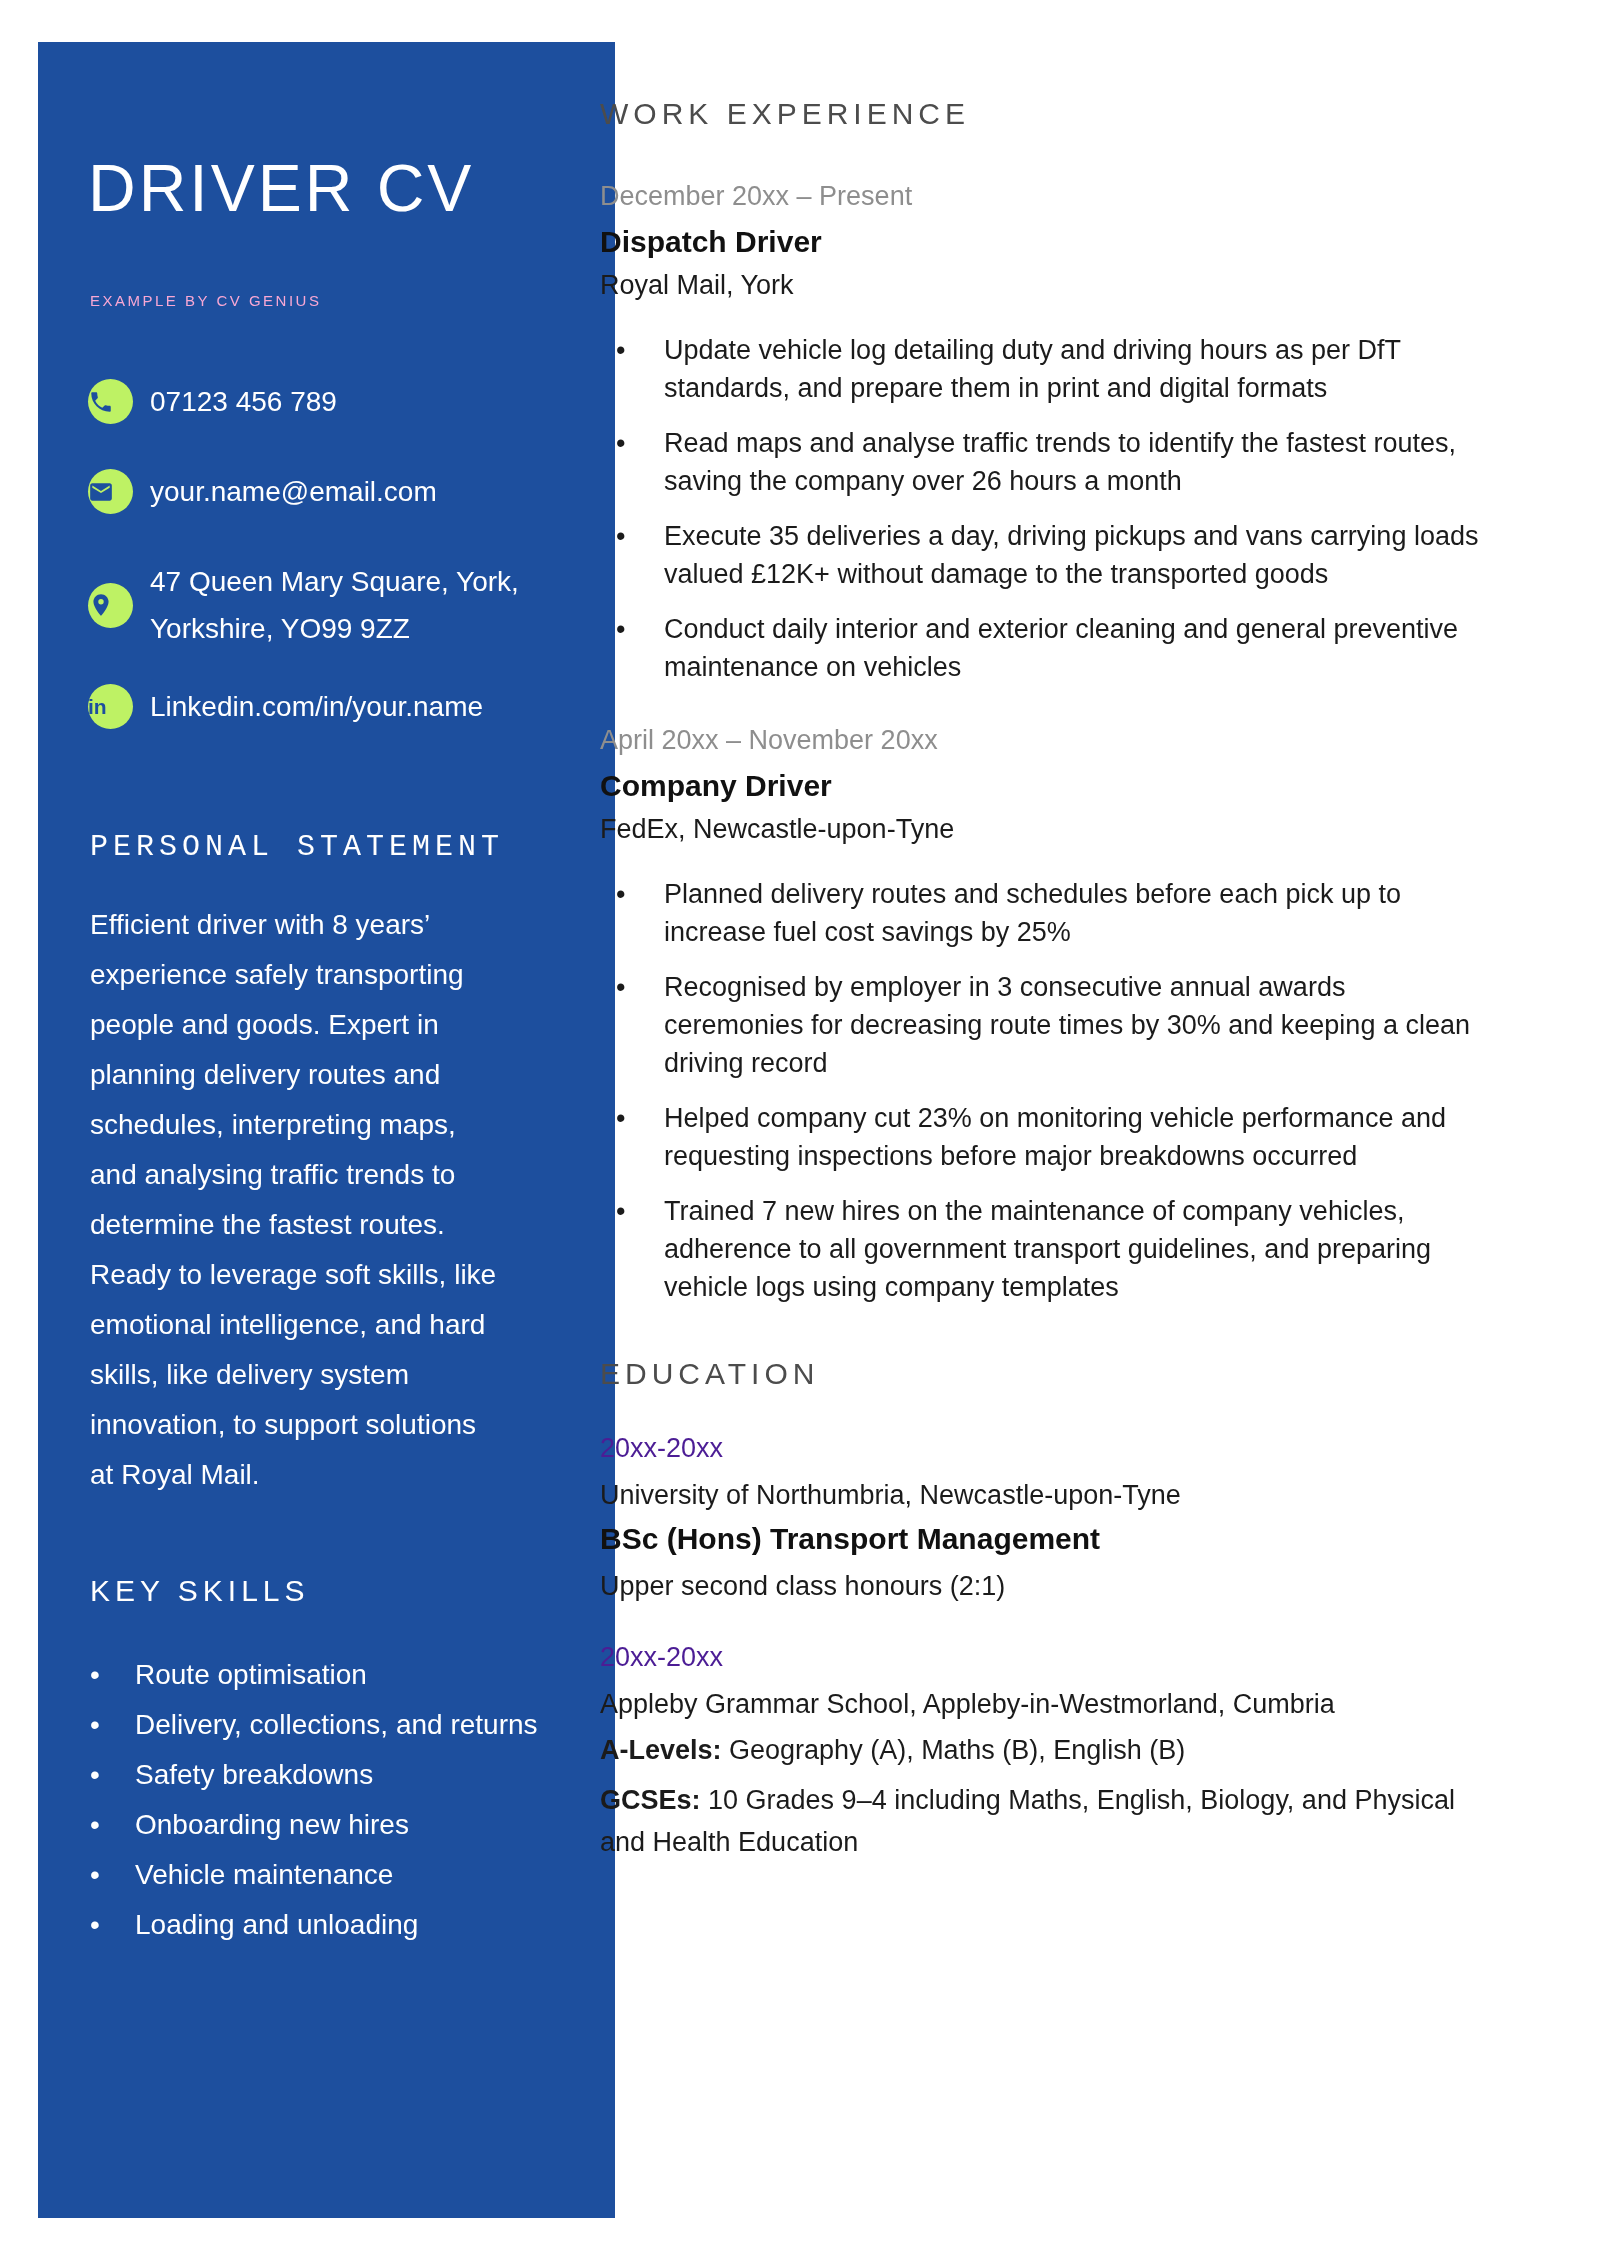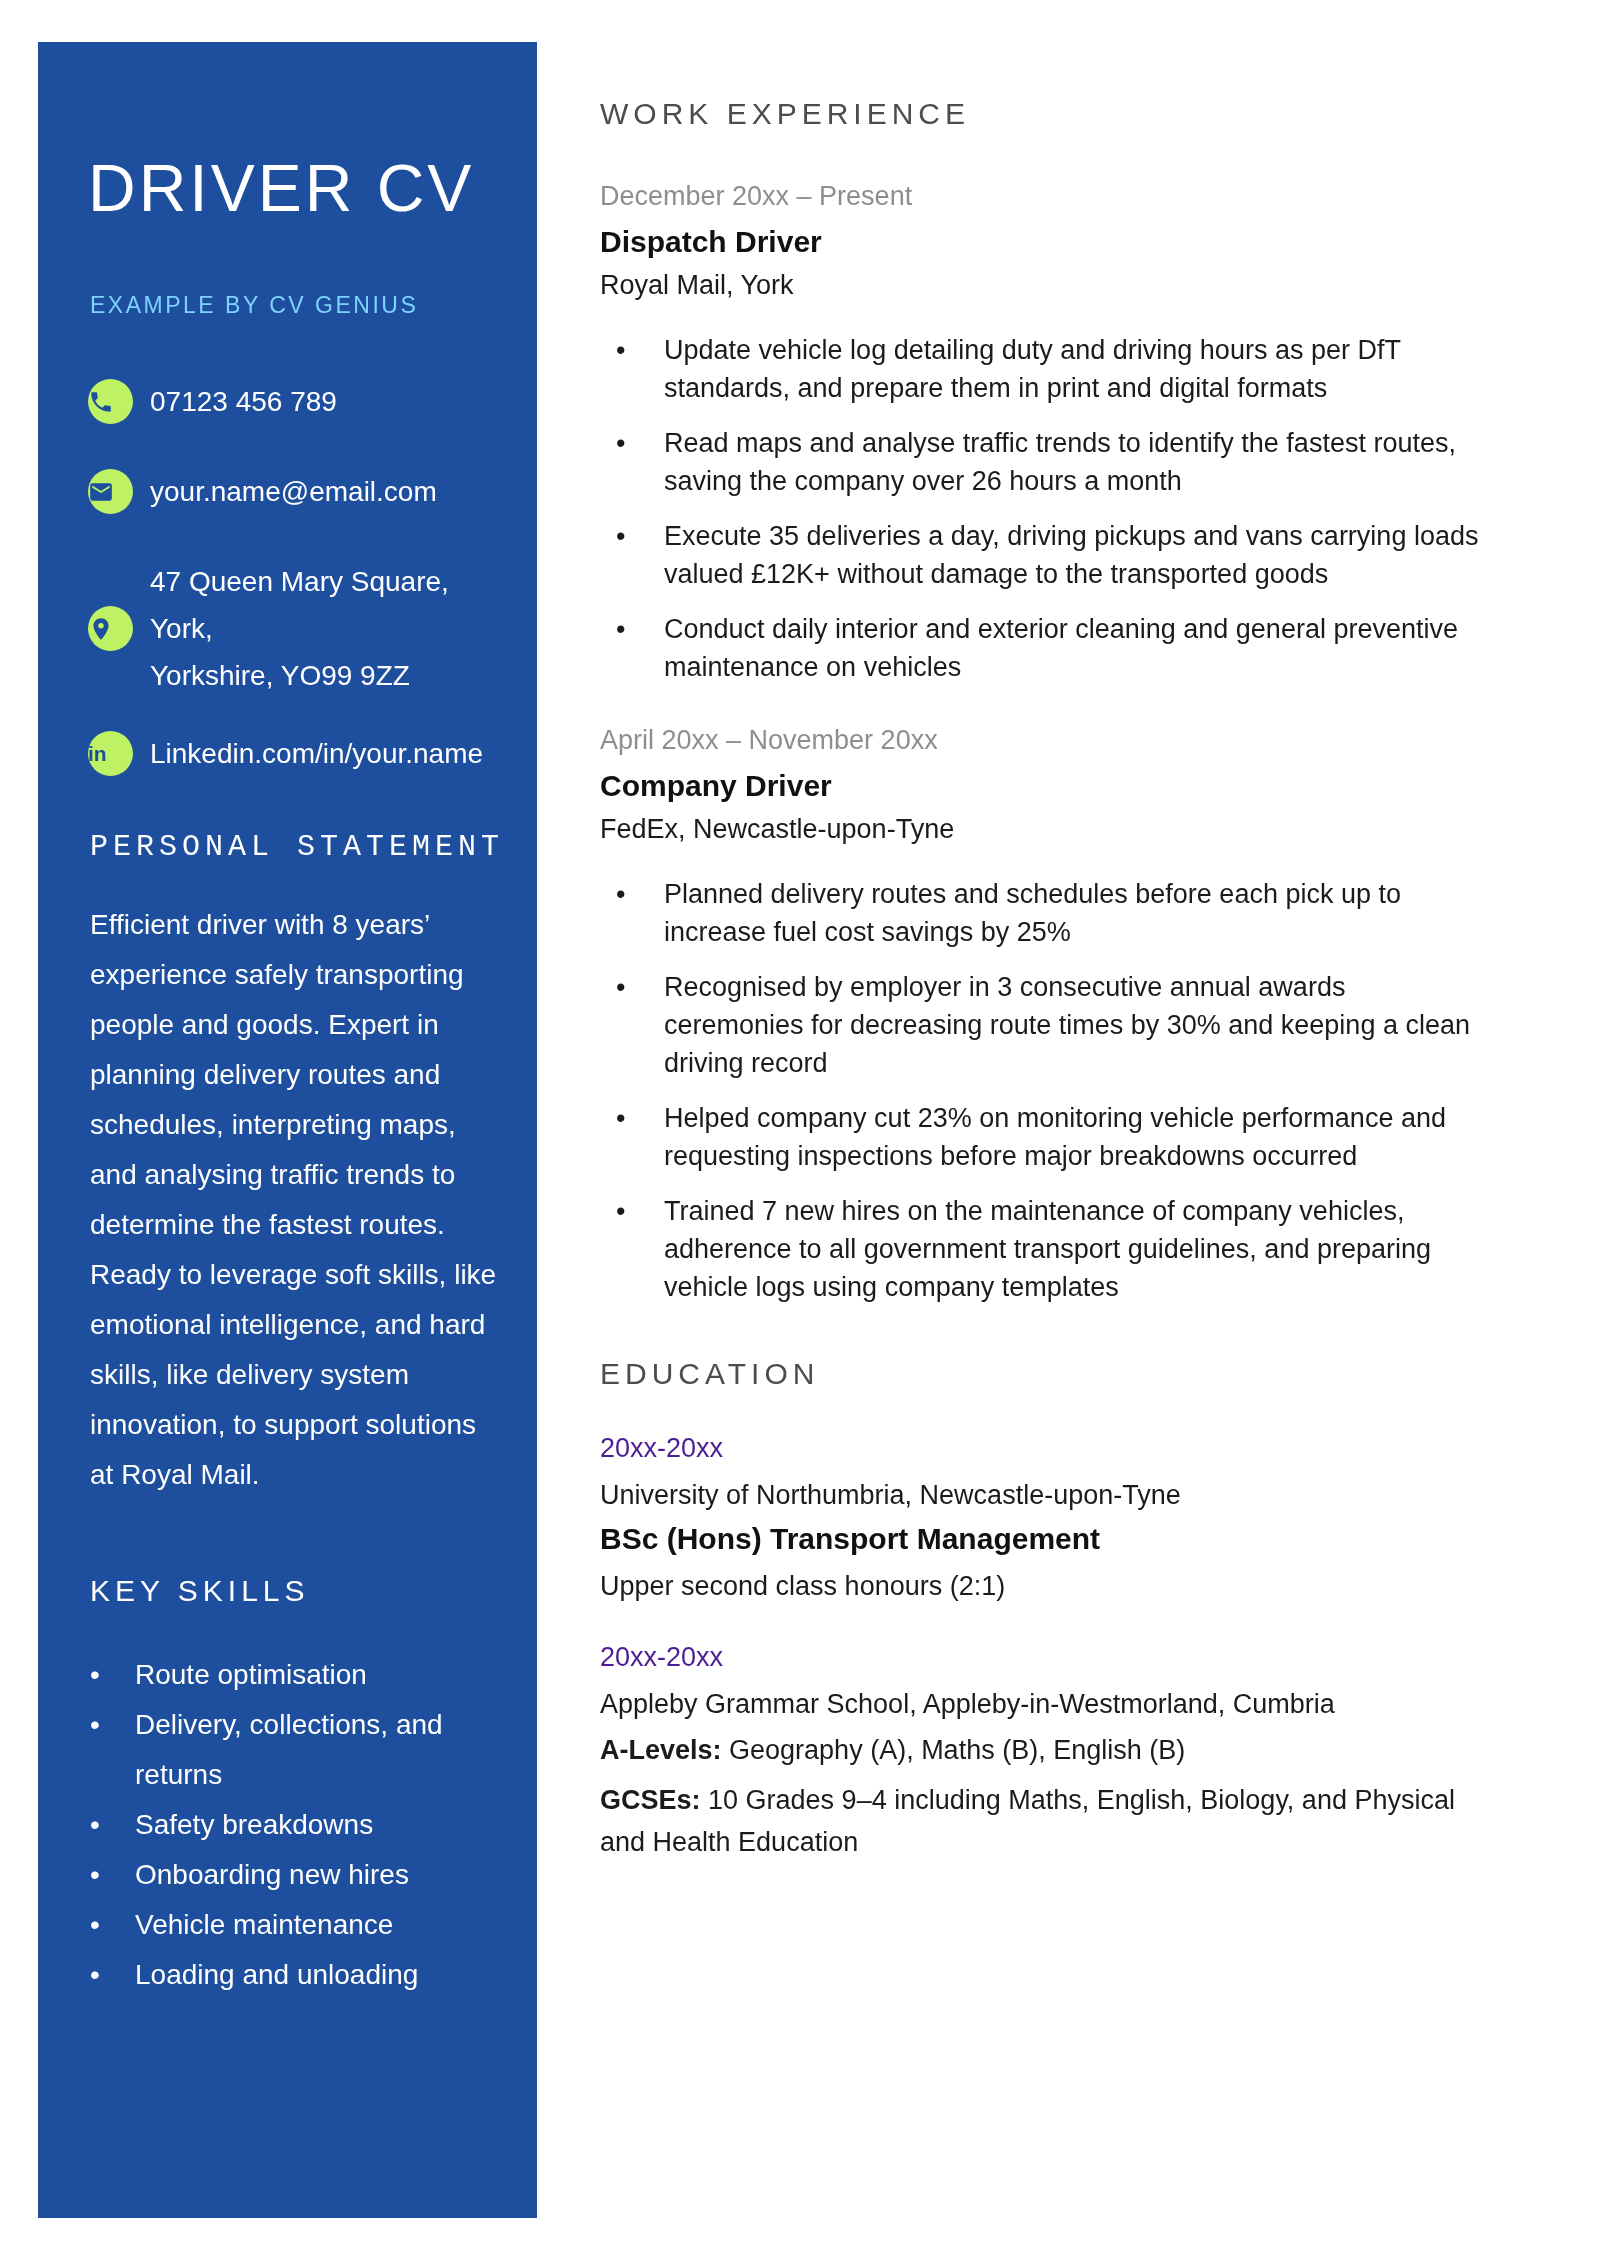--- a/index.html
+++ b/index.html
@@ -5,31 +5,31 @@
   html,body{margin:0;padding:0;}
   body{
     width:1600px;height:2263px;position:relative;background:#ffffff;
     font-family:"Liberation Sans", sans-serif;color:#1b1b1b;
     -webkit-font-smoothing:antialiased;
   }
   .page{position:absolute;inset:0;}
 
   
   .sidebar{
-    position:absolute;left:38px;top:42px;width:499px;height:2176px;
+    position:absolute;left:38px;top:42px;width:577px;height:2176px;
     background:#1d4f9e;color:#ffffff;overflow:hidden;
   }
   .cv-title{
     position:absolute;top:112px;left:50px;right:30px;margin:0;
     font-size:66px;font-weight:300;letter-spacing:3px;line-height:1.05;
     color:#ffffff;white-space:nowrap;
   }
   .cv-subtitle{
     position:absolute;top:250px;left:52px;
-    font-size:23px;letter-spacing:2.5px;font-weight:400;color:#7dd3fc;
+    font-size:15px;letter-spacing:2.5px;font-weight:400;color:#f9a8d4;
   }
   .contact{position:absolute;top:336px;left:50px;right:30px;}
   .contact-row{display:flex;align-items:center;margin-bottom:43px;}
   .contact-row.addr{margin-bottom:31px;}
   .icon-circle{
     width:45px;height:45px;border-radius:50%;background:#bef264;
     flex:0 0 45px;display:flex;align-items:center;justify-content:flex-start;
     margin-right:17px;
   }
   .icon-circle svg{width:26px;height:26px;fill:#1d4f9e;}

